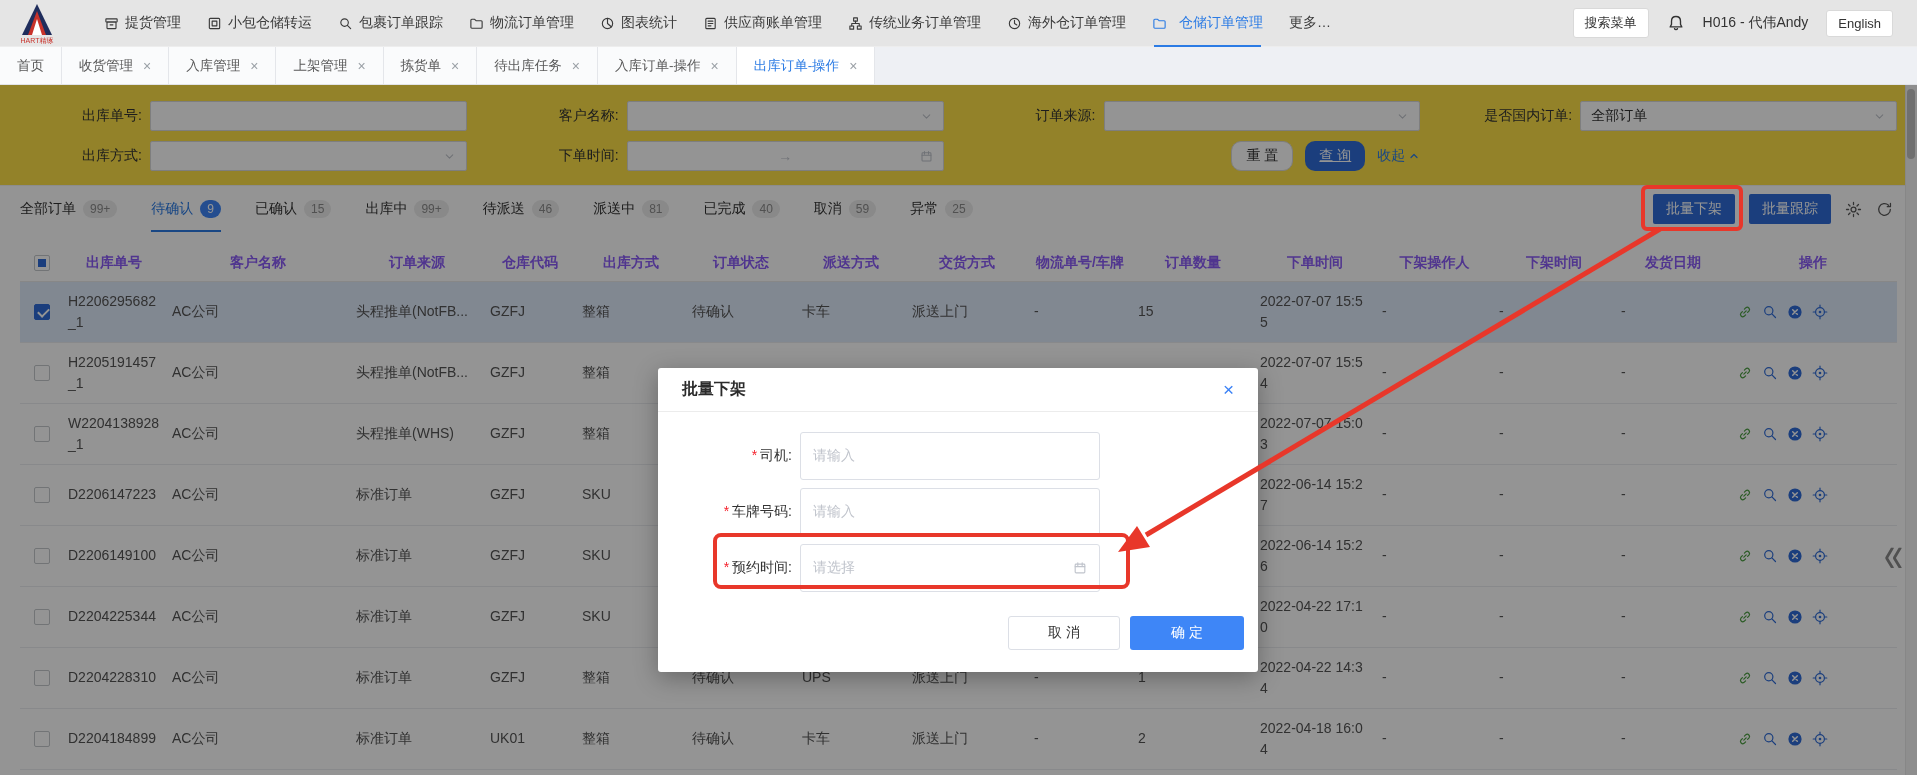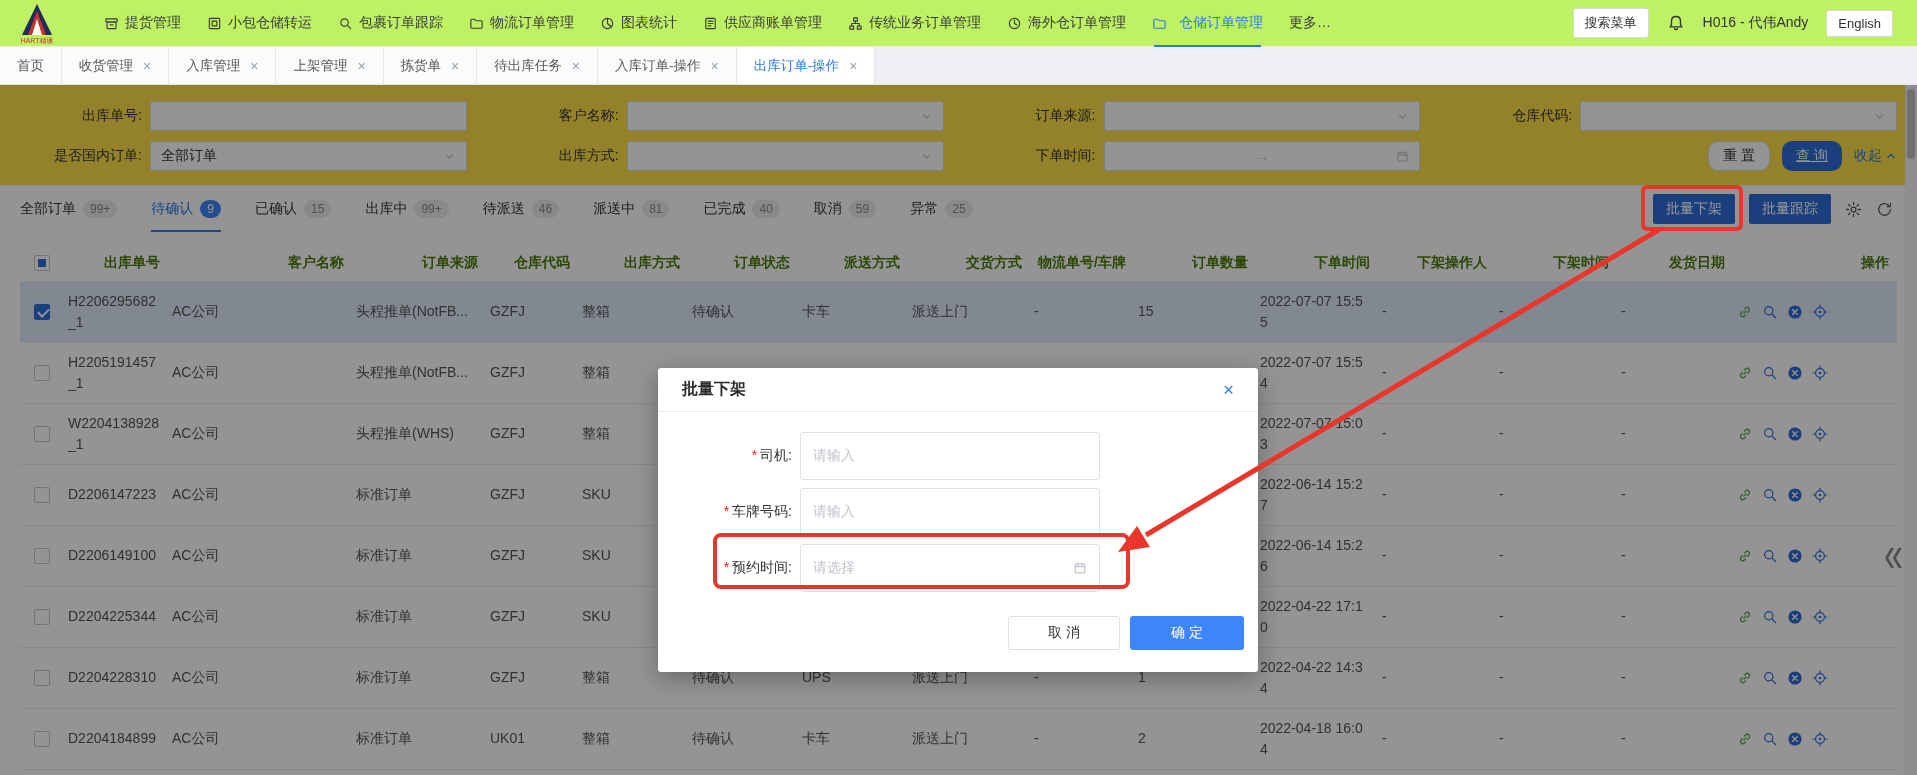--- a/index.html
+++ b/index.html
@@ -2,21 +2,21 @@
 <html style="--primary: #2f6cd8; --link: #2b7be4; --ok: #3e86f7; --annotation: #e8372a; --selected_row: #dfeafa; --badge_active: #3e86f7;"><head>
 <meta charset="utf-8">
 <style>
   * { box-sizing: border-box; margin: 0; padding: 0; }
   html,body { width:1917px; height:775px; overflow:hidden; background:#fff;
     font-family:"Liberation Sans","DejaVu Sans",sans-serif; color:#333; }
   svg { display:block; }
   .icon svg { width:15px; height:15px; fill:none; stroke:currentColor; stroke-width:1.2; stroke-linecap:round; stroke-linejoin:round; }
 
   
-  .nav { height:47px; background:#bef264; display:flex; align-items:center; padding:0 24px 0 18px; border-bottom:1px solid #ededed; position:relative; z-index:10; }
+  .nav { height:47px; background:#e5e5e5; display:flex; align-items:center; padding:0 24px 0 18px; border-bottom:1px solid #ededed; position:relative; z-index:10; }
   .logo { margin-right:48px; }
   .nav-menu { display:flex; align-items:center; height:47px; }
   .nav-item { display:flex; align-items:center; gap:6px; font-size:14px; color:#3a3a3a; height:47px; margin-right:26px; position:relative; cursor:pointer; white-space:nowrap; }
   .nav-item.active { color:var(--link);gap:12px; }
   .nav-item.active::after { content:""; position:absolute; left:2px; right:2px; bottom:0; height:2px; background:var(--link); }
   .nav-right { margin-left:auto; display:flex; align-items:center; gap:18px; }
   .btn-outline-sm { border:1px solid #d9d9d9; border-radius:3px; padding:5px 11px; font-size:13px; color:#333; background:#fff; white-space:nowrap; }
   .nav-user { font-size:14px; color:#333; white-space:nowrap; }
   .bell .icon svg { width:18px; height:18px; }
 
@@ -52,21 +52,21 @@
   .stab.active { color:var(--link); }
   .stab.active::after { content:""; position:absolute; left:0; right:0; bottom:0; height:2px; background:var(--link); }
   .stab.active .pill { background:var(--badge_active); color:#fff; }
   .toolbar { position:absolute; right:24px; top:8px; display:flex; align-items:center; gap:14px; }
   .btn-batch { height:30px; padding:0 13px; background:var(--primary); color:#fff; border:none; border-radius:2px; font-size:14px; white-space:nowrap; cursor:pointer; }
   .tool-ic { color:#595959; cursor:pointer; }
   .tool-ic svg { width:17px; height:17px; fill:none; stroke:currentColor; stroke-width:1.2; stroke-linecap:round; stroke-linejoin:round; }
 
   
   table { margin:14px 0 0 20px; width:1877px; border-collapse:collapse; table-layout:fixed; background:#fff; }
-  th { height:36px; text-align:right; font-size:14px; font-weight:700; color:#4d7c0f; border-bottom:1px solid #e8e8e8; padding:0 8px 0 4px; white-space:nowrap; overflow:hidden; }
+  th { height:36px; text-align:center; font-size:14px; font-weight:700; color:#8b5cf6; border-bottom:1px solid #e8e8e8; padding:0 8px 0 4px; white-space:nowrap; overflow:hidden; }
   td { height:61px; font-size:14px; color:#555; border-bottom:1px solid #ebedf0; vertical-align:middle; padding:4px 8px 4px 4px; line-height:1.45; word-break:break-all; overflow:hidden; }
   tr.selected td { background:var(--selected_row); }
   .cb { width:16px; height:16px; border:1px solid #c4c8cc; border-radius:2px; background:#fff; margin-left:10px; position:relative; cursor:pointer; }
   .cb.checked { background:var(--primary); border-color:var(--primary); }
   .cb.checked::after { content:""; position:absolute; left:4.5px; top:1.5px; width:5px; height:9px; border:solid #fff; border-width:0 2px 2px 0; transform:rotate(45deg); }
   .cb.indeterminate::after { content:""; position:absolute; left:3px; top:3px; width:8px; height:8px; background:var(--primary); }
   .actions { display:flex; align-items:center; gap:9px; }
   .actions .icon svg { width:16px; height:16px; }
   .act-link { color:#4a9d3f; cursor:pointer; }
   .act-blue { color:var(--primary); cursor:pointer; }
@@ -252,30 +252,20 @@
       <div class="control">
         <span class="chev">
             <svg viewBox="0 0 16 16">
               <path d="M4 6l4 4 4-4"></path>
             </svg>
           </span>
       </div>
     </div>
     <div class="field">
       <span class="flabel">订单来源:</span>
-      <div class="control">
-        <span class="chev">
-            <svg viewBox="0 0 16 16">
-              <path d="M4 6l4 4 4-4"></path>
-            </svg>
-          </span>
-      </div>
-    </div>
-    <div class="field">
-      <span class="flabel">仓库代码:</span>
       <div class="control">
         <span class="chev">
             <svg viewBox="0 0 16 16">
               <path d="M4 6l4 4 4-4"></path>
             </svg>
           </span>
       </div>
     </div>
 
     <div class="field">

